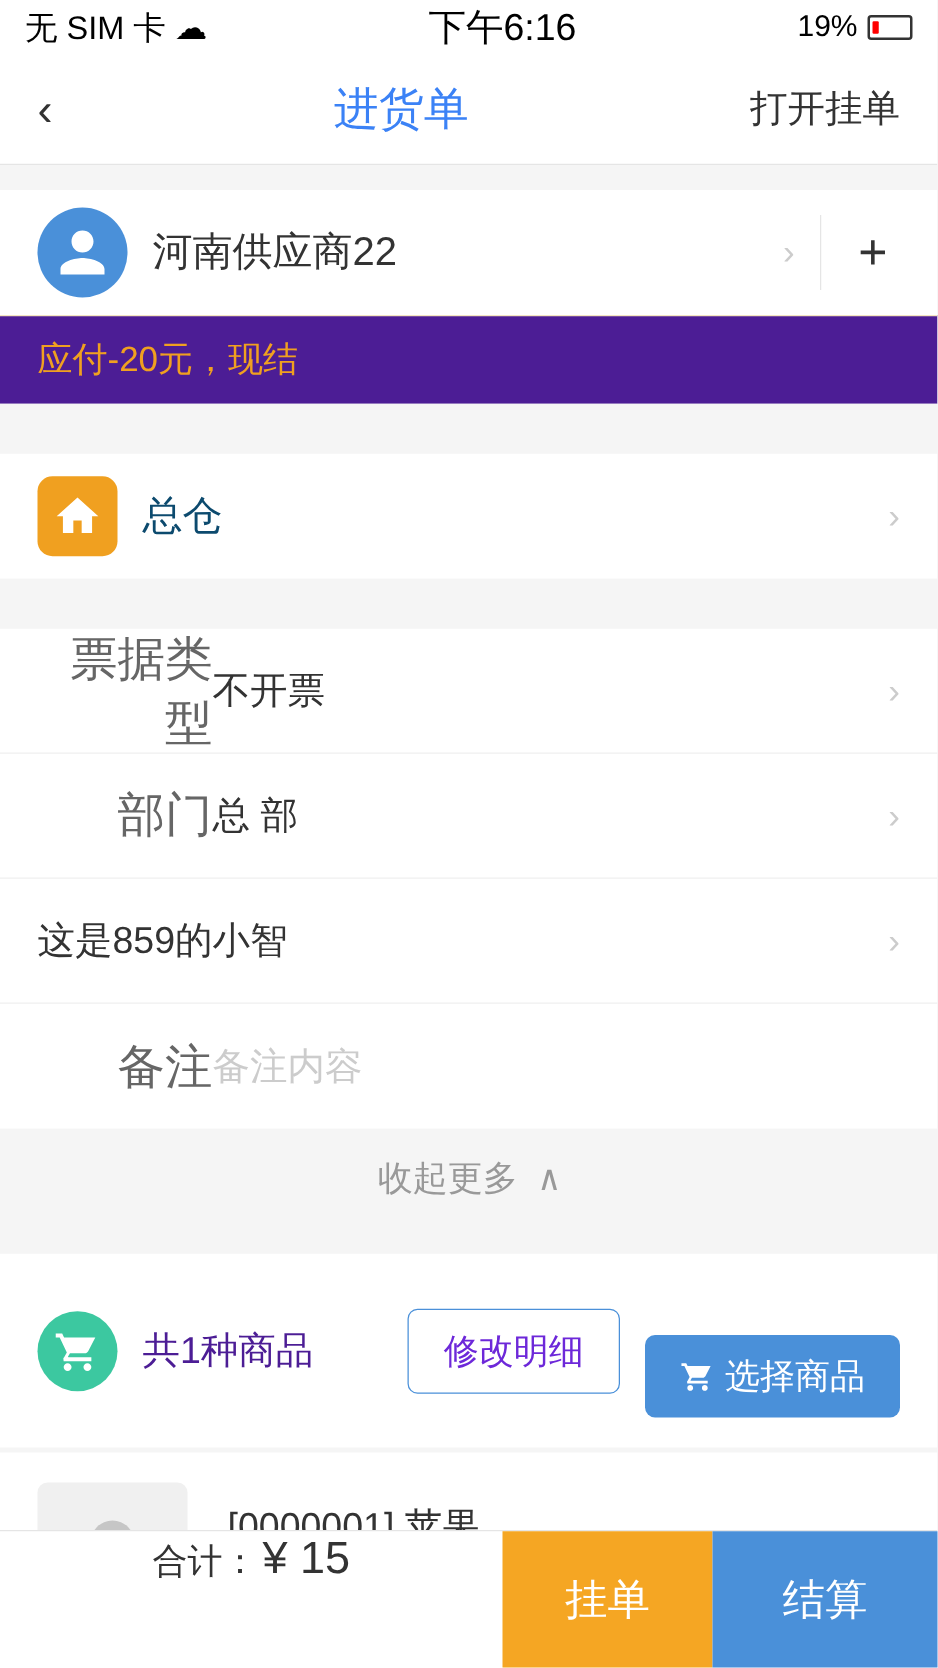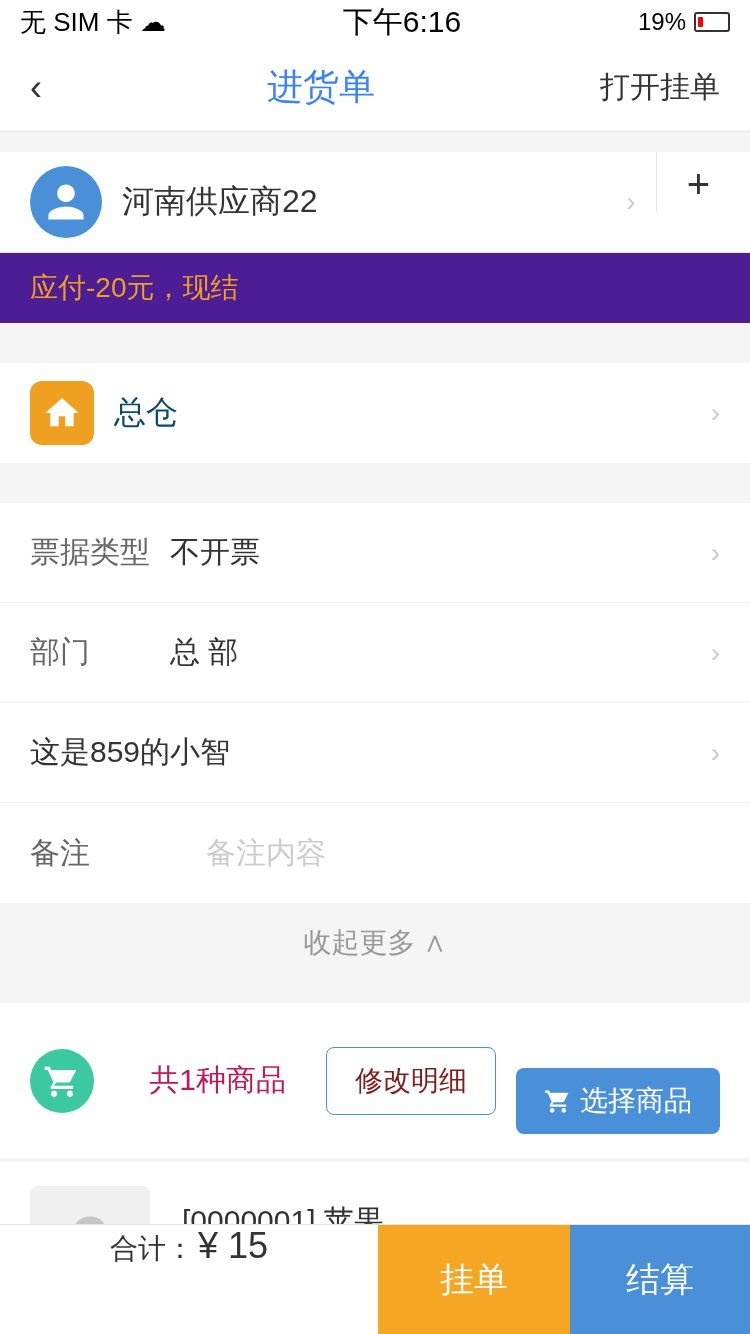--- a/index.html
+++ b/index.html
@@ -60,20 +60,21 @@
     .section-divider {
       width: 100%;
       height: 20px;
       background: #f5f5f5;
     }
 
     
     .supplier-section {
       background: #fff;
       display: flex;
+      align-items: center;
       padding: 0 30px;
     }
     .supplier-main {
       flex: 1;
       display: flex;
       align-items: center;
       height: 100px;
       border-bottom: none;
     }
     .supplier-avatar {
@@ -151,26 +152,27 @@
       background: #fff;
       margin-top: 20px;
     }
     .form-row {
       display: flex;
       align-items: center;
       height: 100px;
       padding: 0 30px;
       border-bottom: 1px solid #f0f0f0;
     }
-    .form-row:last-child { border-bottom: none; gap: 36px; }
+    .form-row:last-child { border-bottom: none; }
     .form-label {
-      font-size: 30px;
+      font-size: 38px;
       color: #666;
       width: 140px;
       flex-shrink: 0;
+      text-align: right;
     }
     .form-value {
       font-size: 30px;
       color: #333;
       flex: 1;
     }
     .form-value.placeholder {
       color: #ccc;
     }
 
@@ -178,20 +180,21 @@
     .collapse-bar {
       background: #f5f5f5;
       height: 80px;
       display: flex;
       align-items: center;
       justify-content: center;
       font-size: 28px;
       color: #999;
       cursor: pointer;
       margin-top: 0;
+      font-family: Liberation Mono, monospace;
     }
 
     
     .product-header {
       background: #fff;
       display: flex;
       align-items: center;
       padding: 24px 30px;
       margin-top: 20px;
       gap: 20px;
@@ -201,27 +204,26 @@
       height: 64px;
       border-radius: 50%;
       background: #3cc8a0;
       display: flex;
       align-items: center;
       justify-content: center;
     }
     .product-count-icon svg { width: 38px; height: 38px; fill: #fff; }
     .product-count-label {
       font-size: 30px;
-      color: #be185d;
-      flex: 1;
-      text-align: right;
+      color: #4c1d95;
+      flex: 1;
     }
     .btn-outline {
       border: 1px solid #4a90d9;
-      color: #7f1d1d;
+      color: #6d28d9;
       background: #fff;
       border-radius: 8px;
       font-size: 28px;
       padding: 14px 28px;
       cursor: pointer;
       margin-left: 20px;
     }
     .btn-primary {
       background: #4a90d9;
       color: #fff;
@@ -305,21 +307,21 @@
     .total-amount {
       font-size: 36px;
       color: #333;
       font-weight: 500;
     }
     .total-count {
       font-size: 24px;
       color: #999;
     }
     .btn-hang {
-      width: 192px;
+      width: 168px;
       background: #f5a623;
       color: #fff;
       font-size: 34px;
       border: none;
       cursor: pointer;
       display: flex;
       align-items: center;
       justify-content: center;
     }
     .btn-settle {

